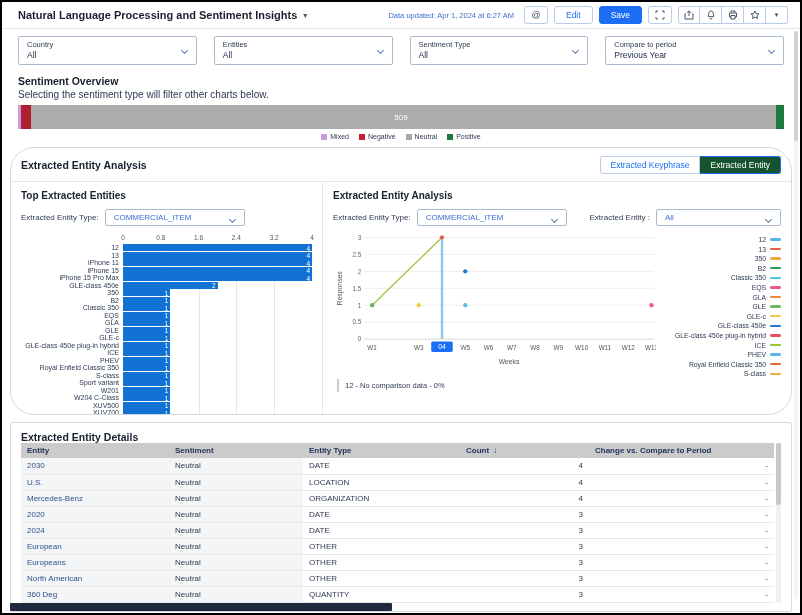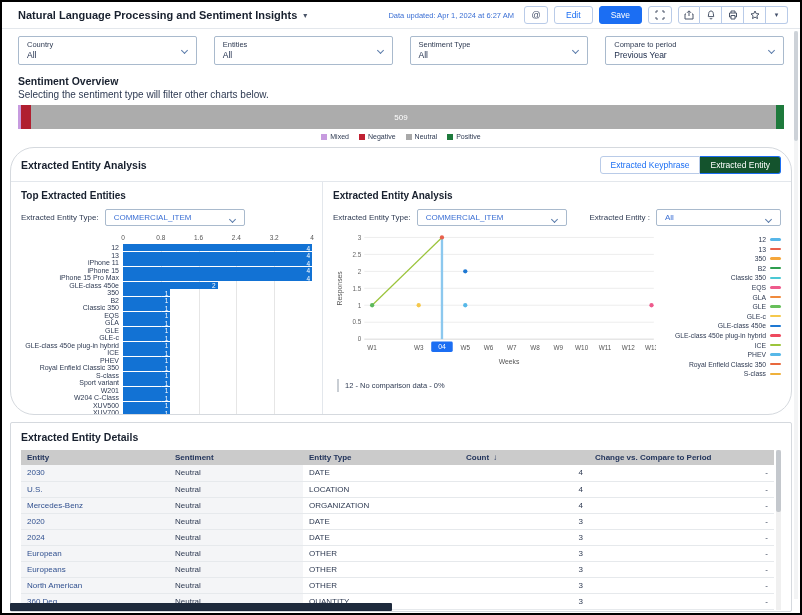--- a/index.html
+++ b/index.html
@@ -78,21 +78,21 @@
   
   .lchart-row { display:flex; margin-top:2px; }
   .line-legend { width:128px; padding-top:8px; display:flex; flex-direction:column; gap:2.6px; }
   .llg-it { display:flex; align-items:center; justify-content:flex-end; gap:4px; cursor:pointer; height:7px; }
   .llg-lb { font-size:6.8px; color:#2E3A52; white-space:nowrap; }
   .llg-dash { width:11px; height:2.4px; border-radius:2px; }
   .note { margin:2px 0 0 4px; padding:2px 0 2px 6px; border-left:2px solid #C9CED4; font-size:7.5px; color:#2E3A52; }
 
   
   .details-card { height:190px; overflow:hidden; padding:8px 10px 0 10px; }
-  .table-wrap { position:relative; margin-top:7px; padding-right:7px; }
+  .table-wrap { position:relative; padding-right:7px; }
   table { width:100%; border-collapse:collapse; table-layout:fixed; }
   th { background:#CBCBCB; font-size:8px; font-weight:bold; color:#23355C; text-align:left; padding:3px 6px; height:15px; }
   th:nth-child(1){width:148px;} th:nth-child(2){width:134px;} th:nth-child(3){width:157px;} th:nth-child(4){width:129px;}
   .sort { margin-left:4px; font-size:8px; }
   td { font-size:8px; color:#2E3A52; padding:0 6px; height:16px; border-bottom:1px solid #E6E9EC; background:#fff; white-space:nowrap; overflow:hidden; }
   td.c0 { background:#F4F5F7; color:#30508F; cursor:pointer; }
   td.c1 { background:#F4F5F7; }
   td.c3, td.c4 { text-align:right; }
   .v-scroll { position:absolute; right:0; top:0; bottom:0; width:5px; background:#F0F0F0; }
   .v-thumb { position:absolute; top:0; left:0; right:0; height:62px; background:#C4C8CD; border-radius:2px; }

